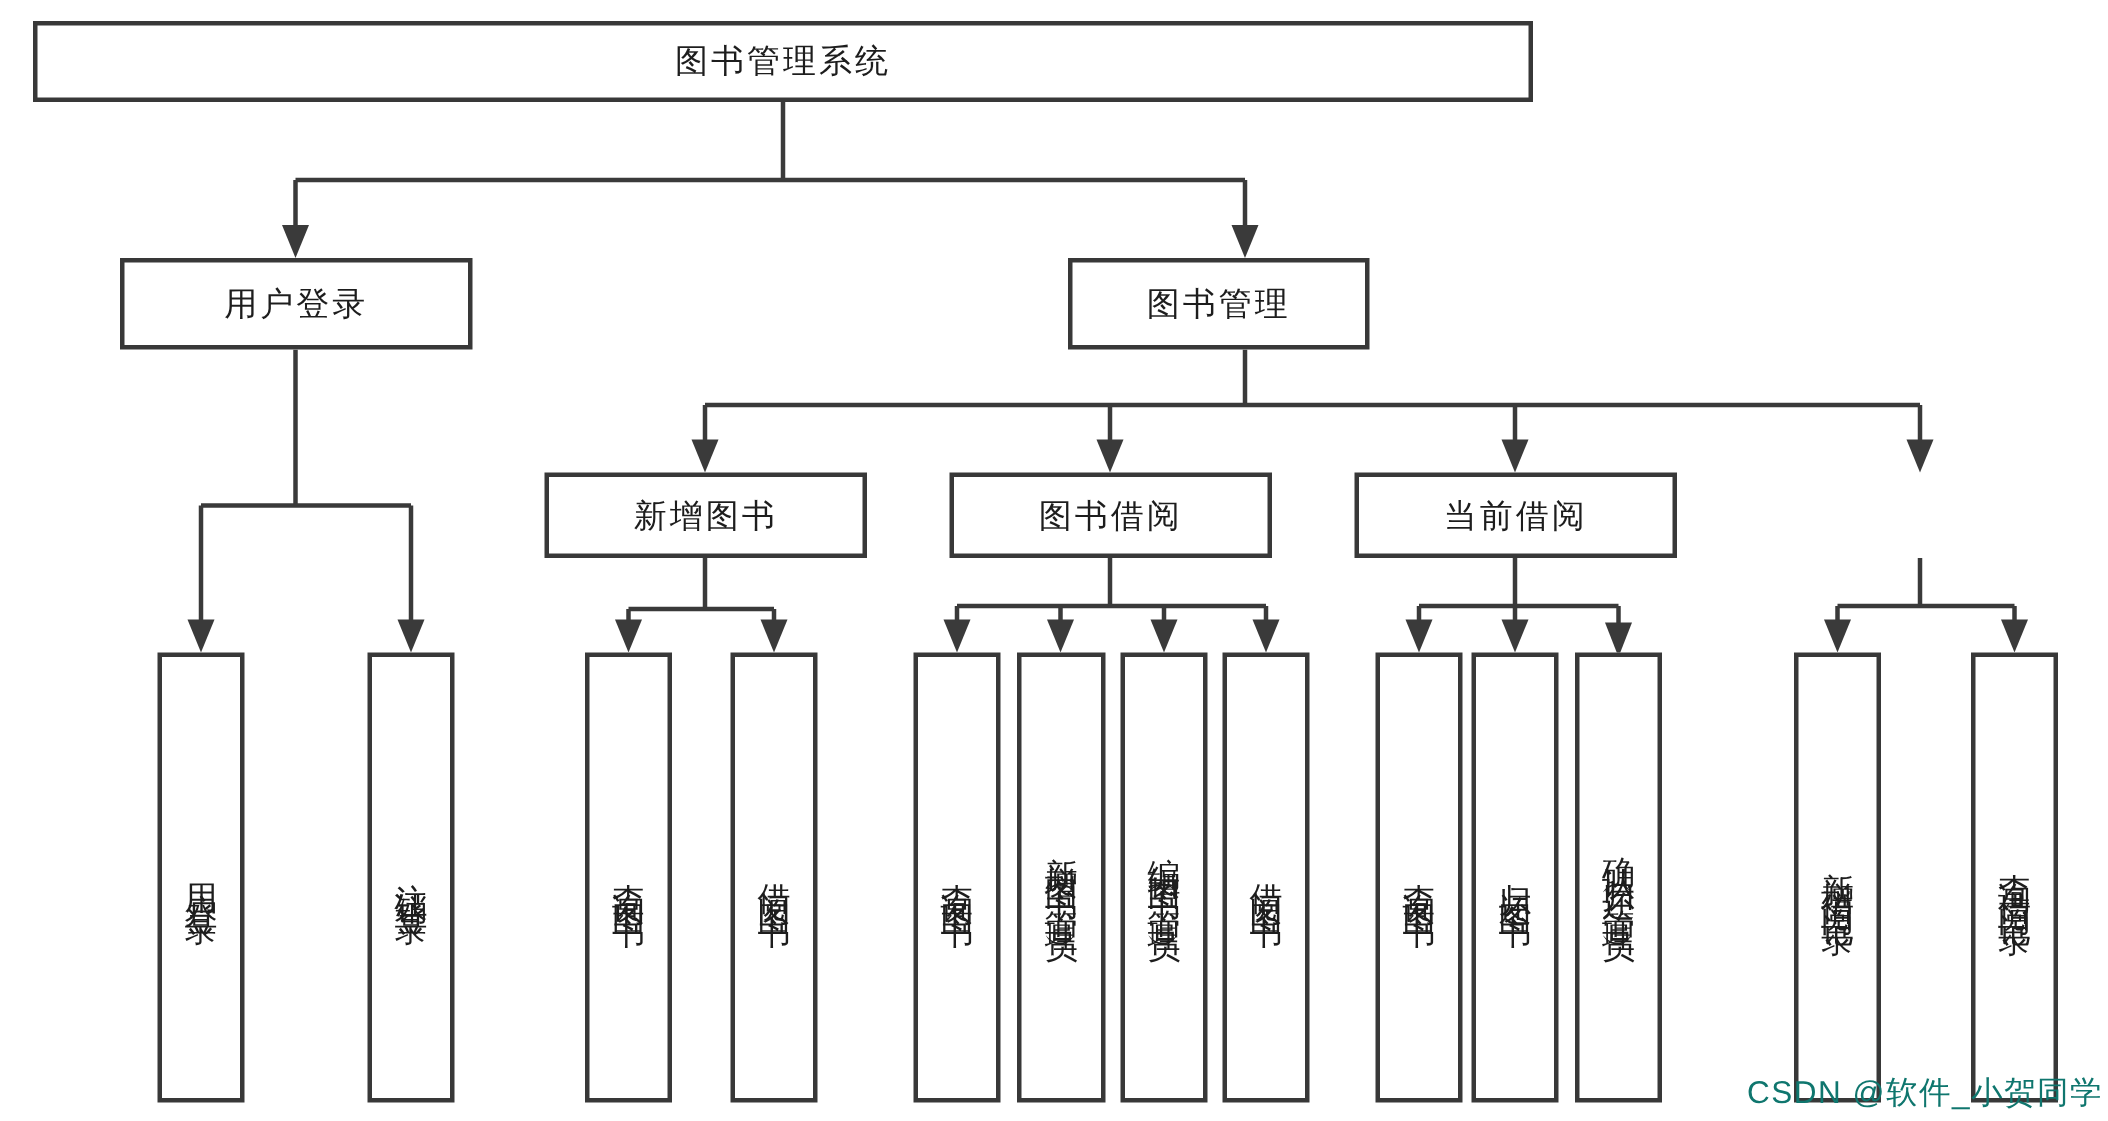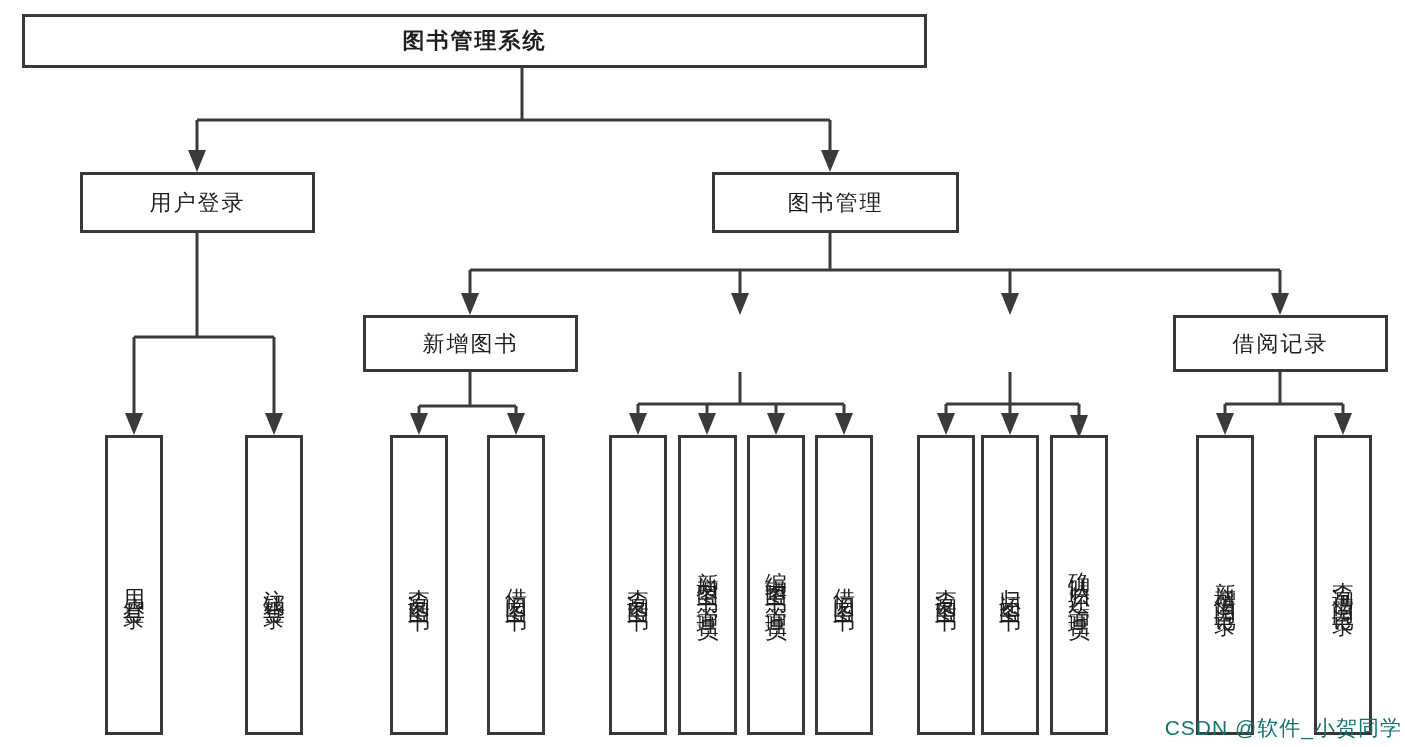--- a/index.html
+++ b/index.html
@@ -24,24 +24,24 @@
   .hlabel{font-size:22px;letter-spacing:2px;white-space:nowrap;}
   .vlabel{
     writing-mode:vertical-rl;
     text-orientation:upright;
     font-size:22px;
     letter-spacing:7px;
     line-height:1;
     white-space:nowrap;
   }
   
-  .n-root{left:22px;top:14px;width:905px;height:54px;font-weight:bold;}
+  .n-root{left:22px;top:14px;width:1000px;height:54px;}
   
   .n-user{left:80px;top:172px;width:235px;height:61px;}
-  .n-book{left:712px;top:172px;width:247px;height:61px;}
+  .n-book{left:712px;top:172px;width:201px;height:61px;}
   
   .g0{left:363px;top:315px;width:215px;height:57px;}
   .g1{left:633px;top:315px;width:215px;height:57px;}
   .g2{left:903px;top:315px;width:215px;height:57px;}
   .g3{left:1173px;top:315px;width:215px;height:57px;}
   
   .leaf{top:435px;width:58px;height:300px;}
   .lA1{left:105px;} .lA2{left:245px;}
   .lB1{left:390px;} .lB2{left:487px;}
   .lC1{left:609px;} .lC2{left:678px;width:59px;} .lC3{left:747px;} .lC4{left:815px;}
@@ -127,22 +127,25 @@
   <div class="box n-user">
     <span class="hlabel">用户登录</span>
   </div>
   <div class="box n-book">
     <span class="hlabel">图书管理</span>
   </div>
 
   <div class="box g0">
     <span class="hlabel">新增图书</span>
   </div>
-  <div class="box g3">
-    <span class="hlabel">借阅记录</span>
+  <div class="box g1">
+    <span class="hlabel">图书借阅</span>
+  </div>
+  <div class="box g2">
+    <span class="hlabel">当前借阅</span>
   </div>
 
   <div class="box leaf lA1">
     <span class="vlabel">用户登录</span>
   </div>
   <div class="box leaf lA2">
     <span class="vlabel">注销登录</span>
   </div>
 
   <div class="box leaf lB1">

